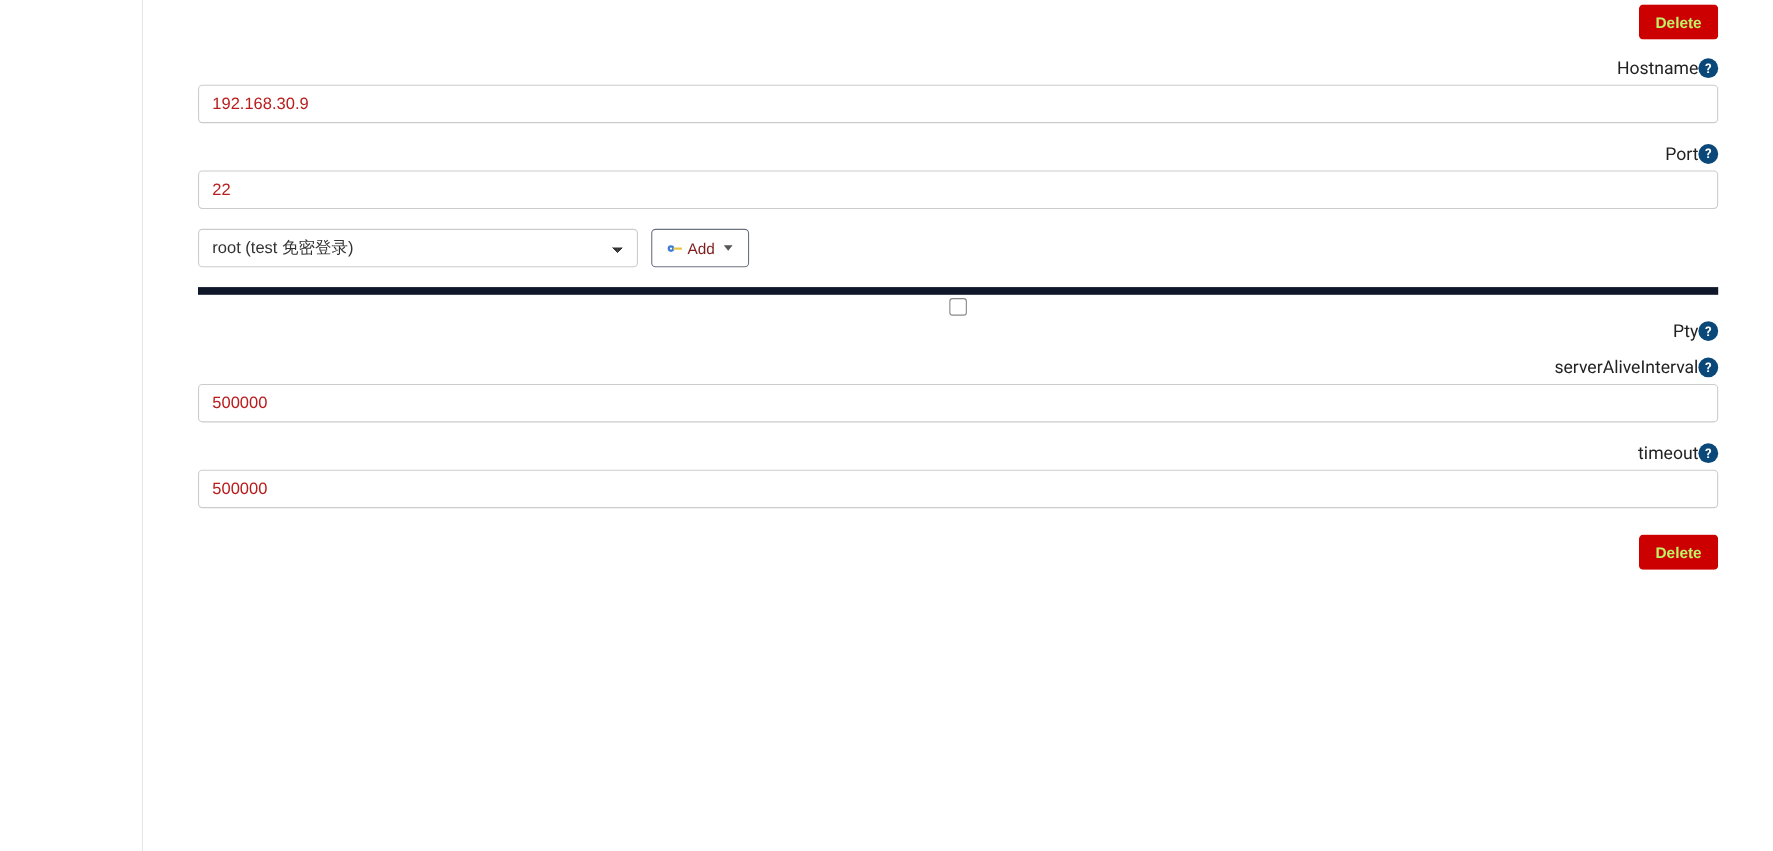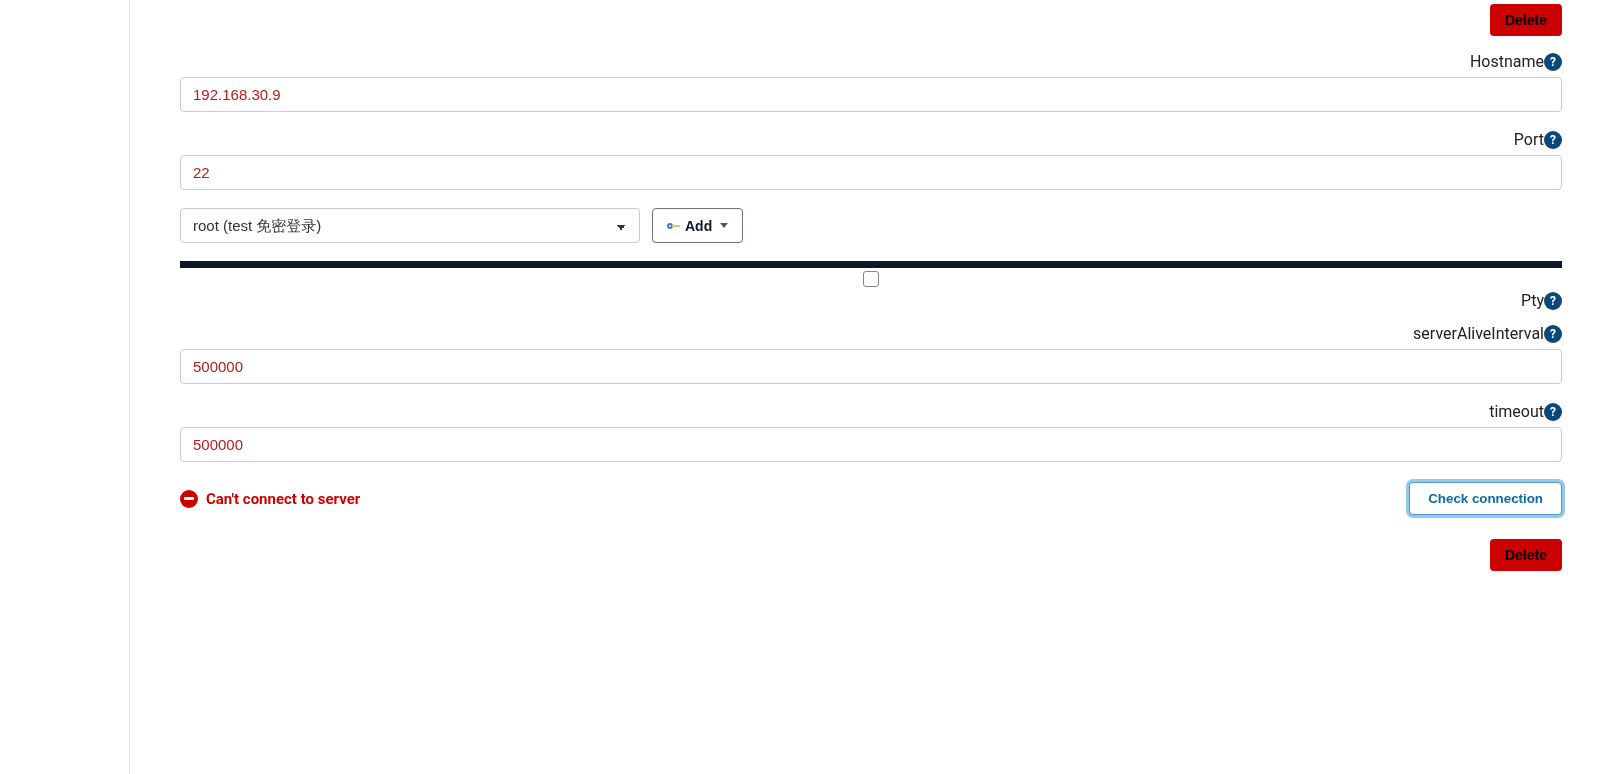--- a/index.html
+++ b/index.html
@@ -34,27 +34,27 @@
       border-radius: 4px;
       padding: 7px 14px;
       cursor: pointer;
       border: 1px solid transparent;
       display: inline-flex;
       align-items: center;
       gap: 4px;
     }
     .btn-danger {
       background: #cc0000;
-      color: #000000;
+      color: #bef264;
     }
     .btn-outline {
       background: #fff;
       border: 1px solid #6b7280;
-      color: #0f172a;
-      font-weight: 700;
+      color: #7f1d1d;
+      font-weight: 400;
     }
     .btn-check {
       background: #fff;
       color: #0b6aa2;
       font-weight: 700;
       border: 1px solid #5796c7;
       box-shadow: 0 0 0 3px #96c8e8;
       border-radius: 4px;
       padding: 8px 18px;
     }
@@ -94,21 +94,21 @@
       border-radius: 4px;
       background: #fff;
       color: #b91c1c;
     }
     .credentials-row {
       display: flex;
       gap: 12px;
       align-items: stretch;
     }
     .form-select {
-      width: 460px;
+      width: 400px;
       padding: 8px 28px 8px 12px;
       font-size: 15px;
       border: 1px solid #ccc;
       border-radius: 4px;
       background: #fff;
       color: #333;
       appearance: none;
       background-image: linear-gradient(45deg, transparent 50%, #333 50%), linear-gradient(135deg, #333 50%, transparent 50%);
       background-position: calc(100% - 18px) 16px, calc(100% - 13px) 16px;
       background-size: 5px 5px, 5px 5px;
@@ -268,26 +268,19 @@
     </div>
 
     <div class="form-group">
       <div class="label-row">
         <label class="form-label">timeout</label>
         <span class="help-icon">?</span>
       </div>
       <input type="text" class="form-input" value="500000" style="">
     </div>
 
-    <div class="status-row">
-      <div class="status-left">
-        <span class="error-icon"></span>
-        <span class="error-text">Can't connect to server</span>
-      </div>
-      <button class="btn-check">Check connection</button>
-    </div>
 
     <div class="bottom-actions">
       <button class="btn btn-danger">Delete</button>
     </div>
 
   </div>
 </div>
 
 </body></html>

